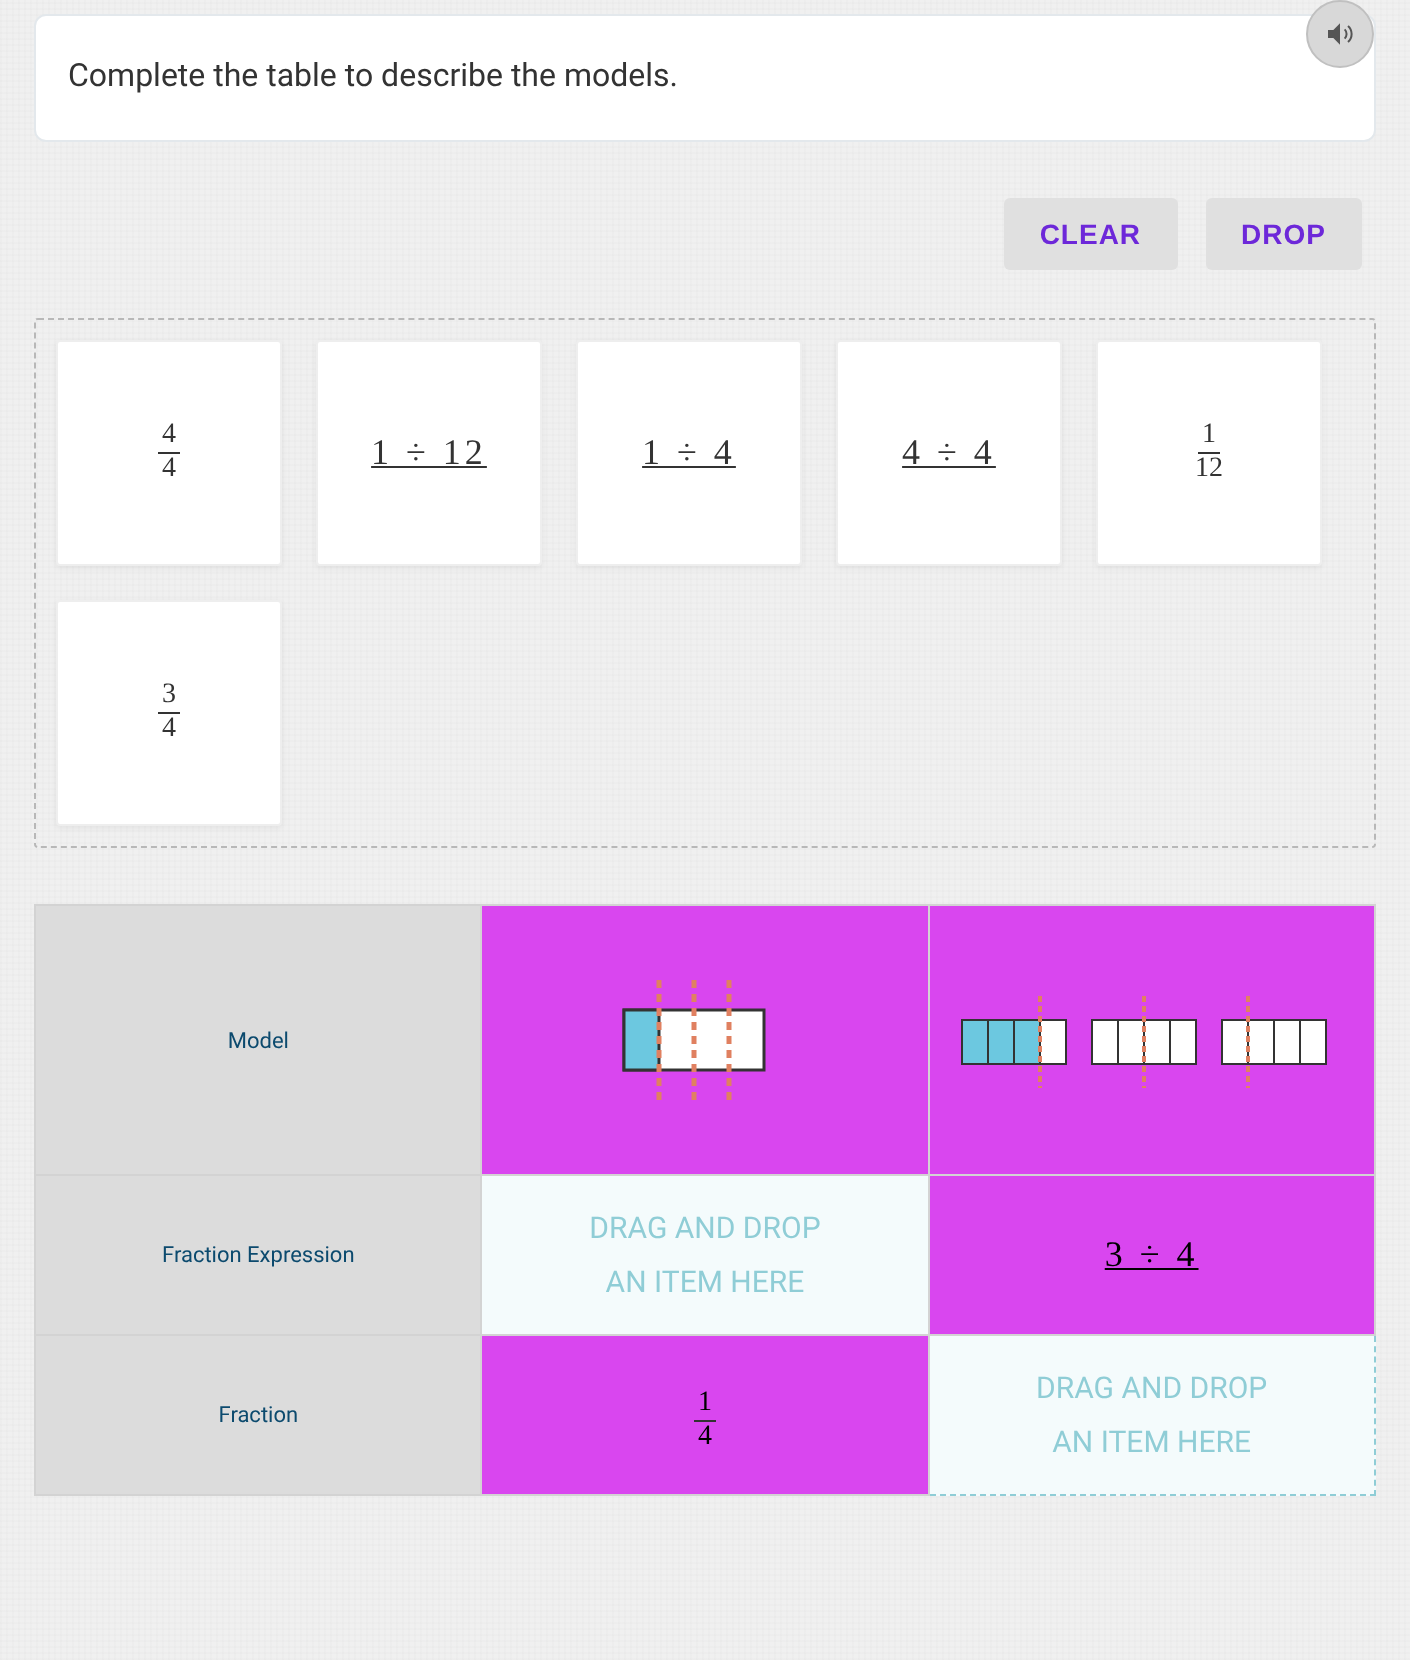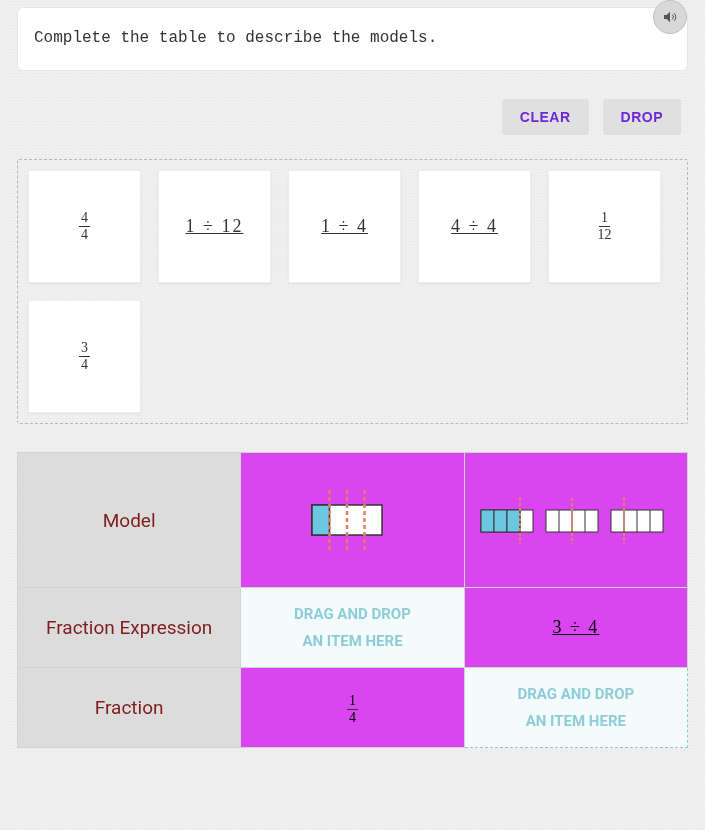--- a/index.html
+++ b/index.html
@@ -30,21 +30,20 @@
     }
     .question-box {
       background: #fff;
       border: 1px solid #e3e8ec;
       border-radius: 6px;
       margin: 7px 17px 0 17px;
       padding: 18px 16px 20px 16px;
       color: #333;
       font-size: 16px;
       line-height: 1.5;
-      font-family: Liberation Mono, monospace;
     }
     .question-box p { margin-bottom: 24px; }
     .question-box p:last-child { margin-bottom: 0; }
     .button-row {
       display: flex;
       justify-content: flex-end;
       gap: 14px;
       margin: 28px 24px 0 17px;
     }
     .btn {
@@ -99,36 +98,36 @@
       border-collapse: collapse;
       width: calc(100% - 34px);
     }
     .answer-table td {
       border: 1px solid #d3d3d3;
       text-align: center;
       vertical-align: middle;
     }
     .hdr-cell {
       background: #dcdcdc;
-      color: #7f1d1d;
-      font-size: 19px;
+      color: #0c4a6e;
+      font-size: 11px;
       width: 220px;
       height: 80px;
     }
     .hdr-cell.tall { height: 135px; }
     .content-cell {
       background: #d946ef;
       width: 220px;
     }
     .drop-zone {
       background: #f4fbfc;
       border: 1px dashed #8fcdd6 !important;
       color: #8fcdd6;
       font-size: 15px;
-      font-weight: 700;
+      font-weight: 400;
       line-height: 1.8;
       padding: 10px;
     }
     .model-svg { display: block; margin: 0 auto; }
   </style>
 </head>
 <body>
 
 <div class="audio-btn">
   <svg width="16" height="16" viewBox="0 0 24 24">

